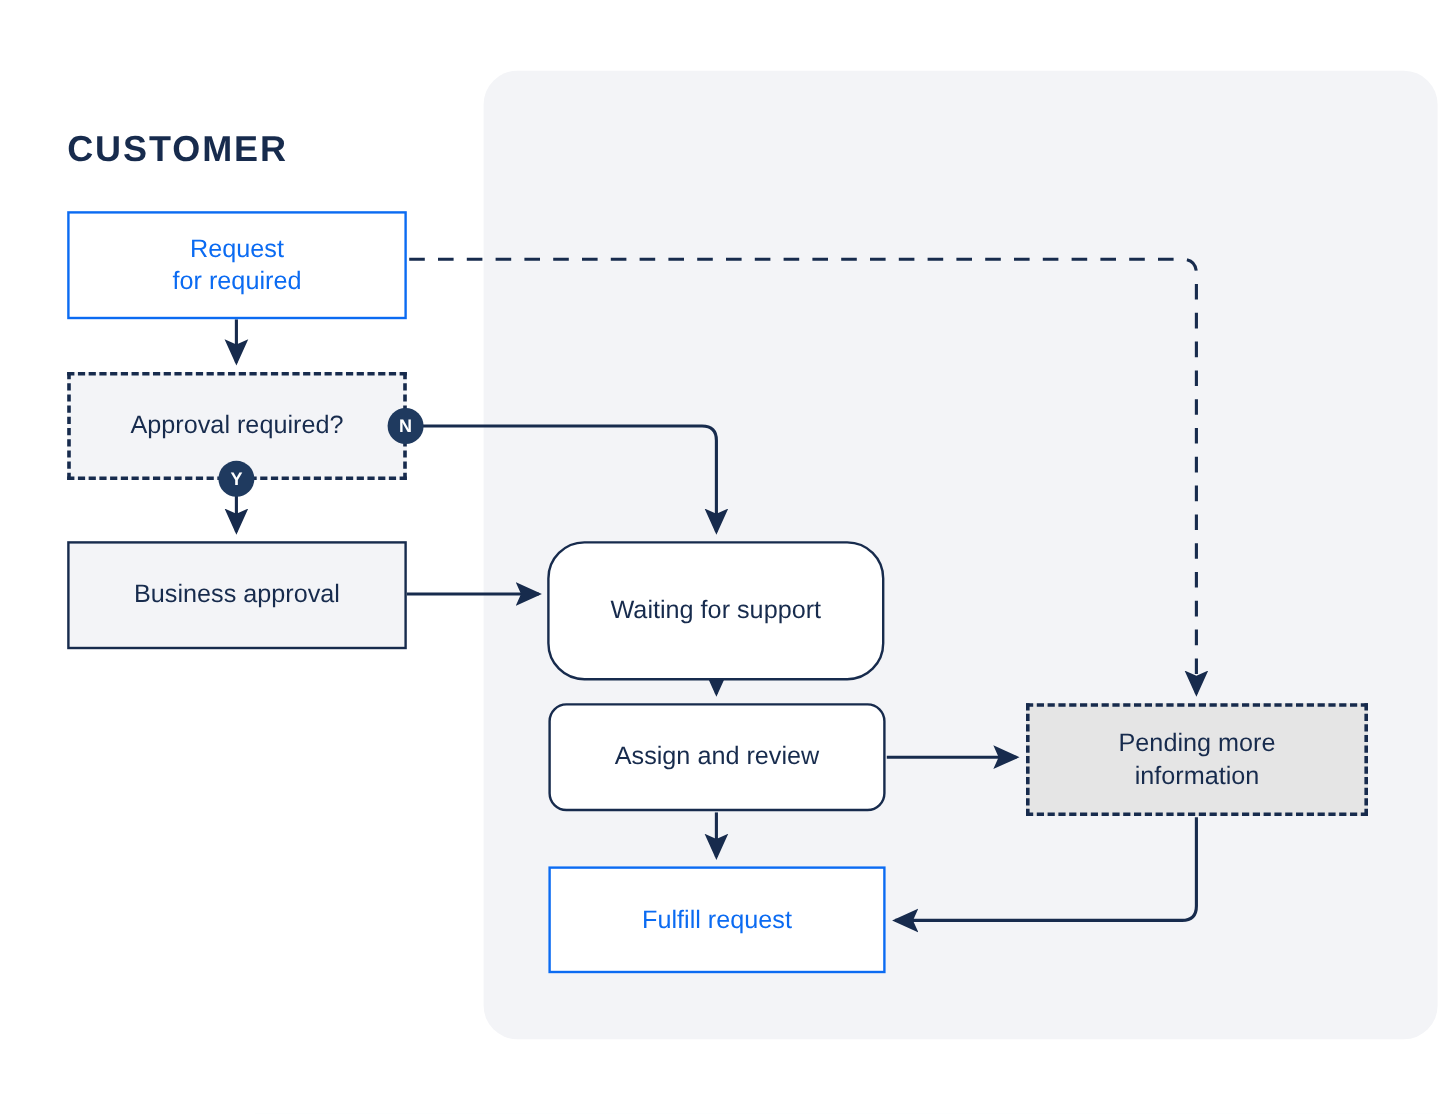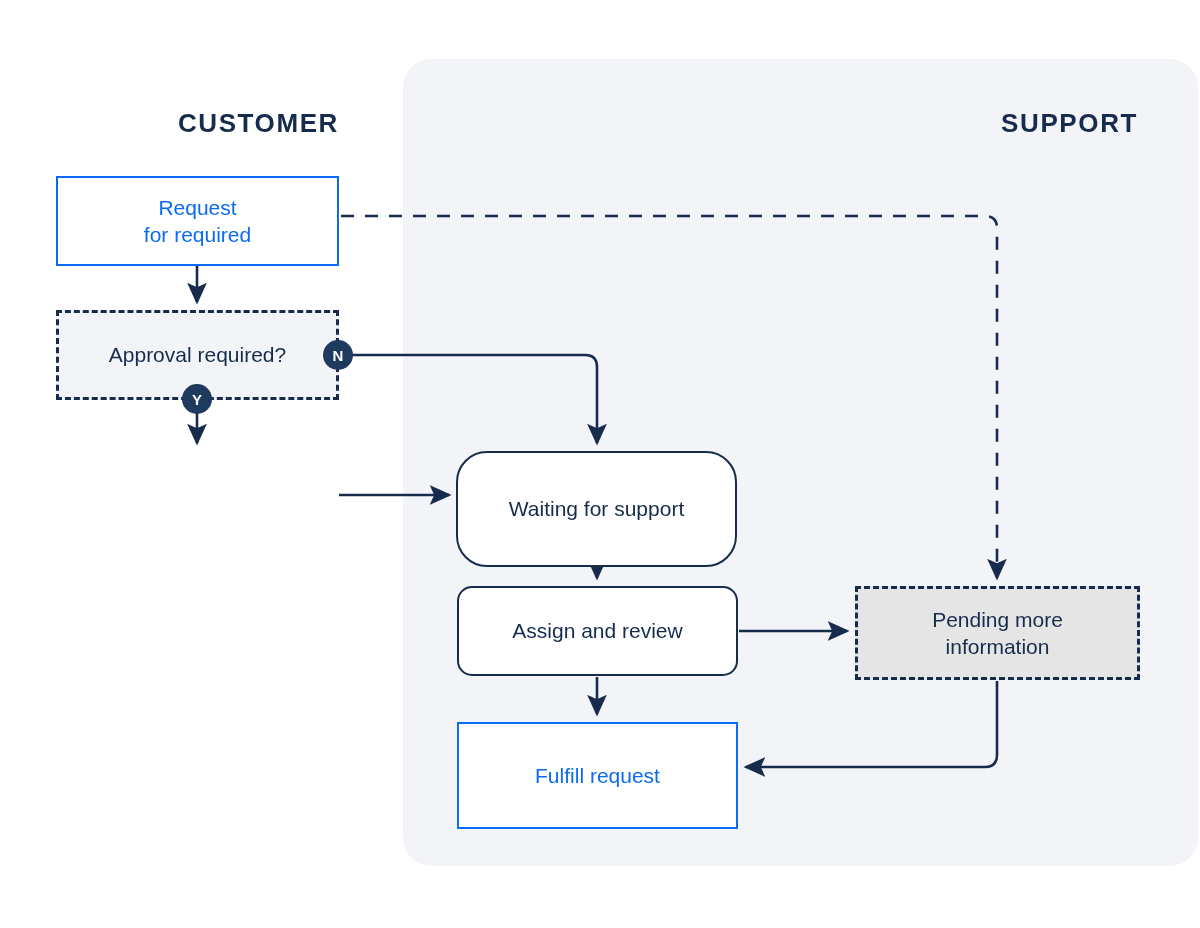--- a/index.html
+++ b/index.html
@@ -24,25 +24,25 @@
     left: 403px;
     top: 59px;
     width: 795px;
     height: 807px;
     background: #f3f4f7;
     border-radius: 28px;
   }
   
   .lane-title {
     position: absolute;
-    font-size: 26px;
+    font-size: 30px;
     font-weight: bold;
     letter-spacing: 1.6px;
     color: #172b4d;
-    text-align: right;
+    text-align: left;
     white-space: nowrap;
   }
   .lane-title.customer { left: 56px;  top: 108px; width: 283px; }
   .lane-title.support  { left: 457px; top: 108px; width: 681px; }
 
   
   #wires {
     position: absolute;
     left: 0; top: 0;
     width: 1200px;
@@ -84,21 +84,21 @@
     background: #e5e5e5;
   }
 
   
   #node-request   { left: 56px;  top: 176px; width: 283px; height: 90px; }
   #node-approval  { left: 56px;  top: 310px; width: 283px; height: 90px; }
   #node-business  { left: 56px;  top: 451px; width: 283px; height: 90px; }
   #node-waiting   { left: 456px; top: 451px; width: 281px; height: 116px; border-radius: 31px; }
   #node-assign    { left: 457px; top: 586px; width: 281px; height: 90px; border-radius: 15px; }
   #node-pending   { left: 855px; top: 586px; width: 285px; height: 94px; }
-  #node-fulfill   { left: 457px; top: 722px; width: 281px; height: 107px; }
+  #node-fulfill   { left: 457px; top: 722px; width: 281px; height: 89px; }
 
   
   .badge {
     position: absolute;
     width: 30px;
     height: 30px;
     border-radius: 50%;
     background: #1f3a5f;
     color: #ffffff;
     font-size: 15px;
@@ -112,21 +112,20 @@
   #badge-y { left: 182px; top: 384px; }
 </style>
 </head>
 <body>
 
 <div id="canvas">
 
   <div class="lane-panel"></div>
 
   <div class="lane-title customer">CUSTOMER</div>
-  <div class="lane-title support">SUPPORT</div>
 
   <svg id="wires" viewBox="0 0 1200 928" xmlns="http://www.w3.org/2000/svg">
     <defs>
       <marker id="ah" markerWidth="10" markerHeight="10" refX="7.4" refY="4" orient="auto" markerUnits="strokeWidth">
         <path d="M0,0.2 L8.4,4 L0,7.8 L1.7,4 Z" fill="#172b4d"></path>
       </marker>
     </defs>
 
     <path d="M197,266 L197,302" fill="none" stroke="#172b4d" stroke-width="2.6" marker-end="url(#ah)"></path>
 
@@ -151,20 +150,23 @@
     <div>
       <div>Request</div>
       <div>for required</div>
     </div>
   </div>
 
   <div class="node dashed" id="node-approval">
     <span>Approval required?</span>
   </div>
 
+  <div class="node grey" id="node-business">
+    <span>Business approval</span>
+  </div>
 
   <div class="node" id="node-waiting">
     <span>Waiting for support</span>
   </div>
 
   <div class="node" id="node-assign">
     <span>Assign and review</span>
   </div>
 
   <div class="node dashed-open" id="node-pending">

